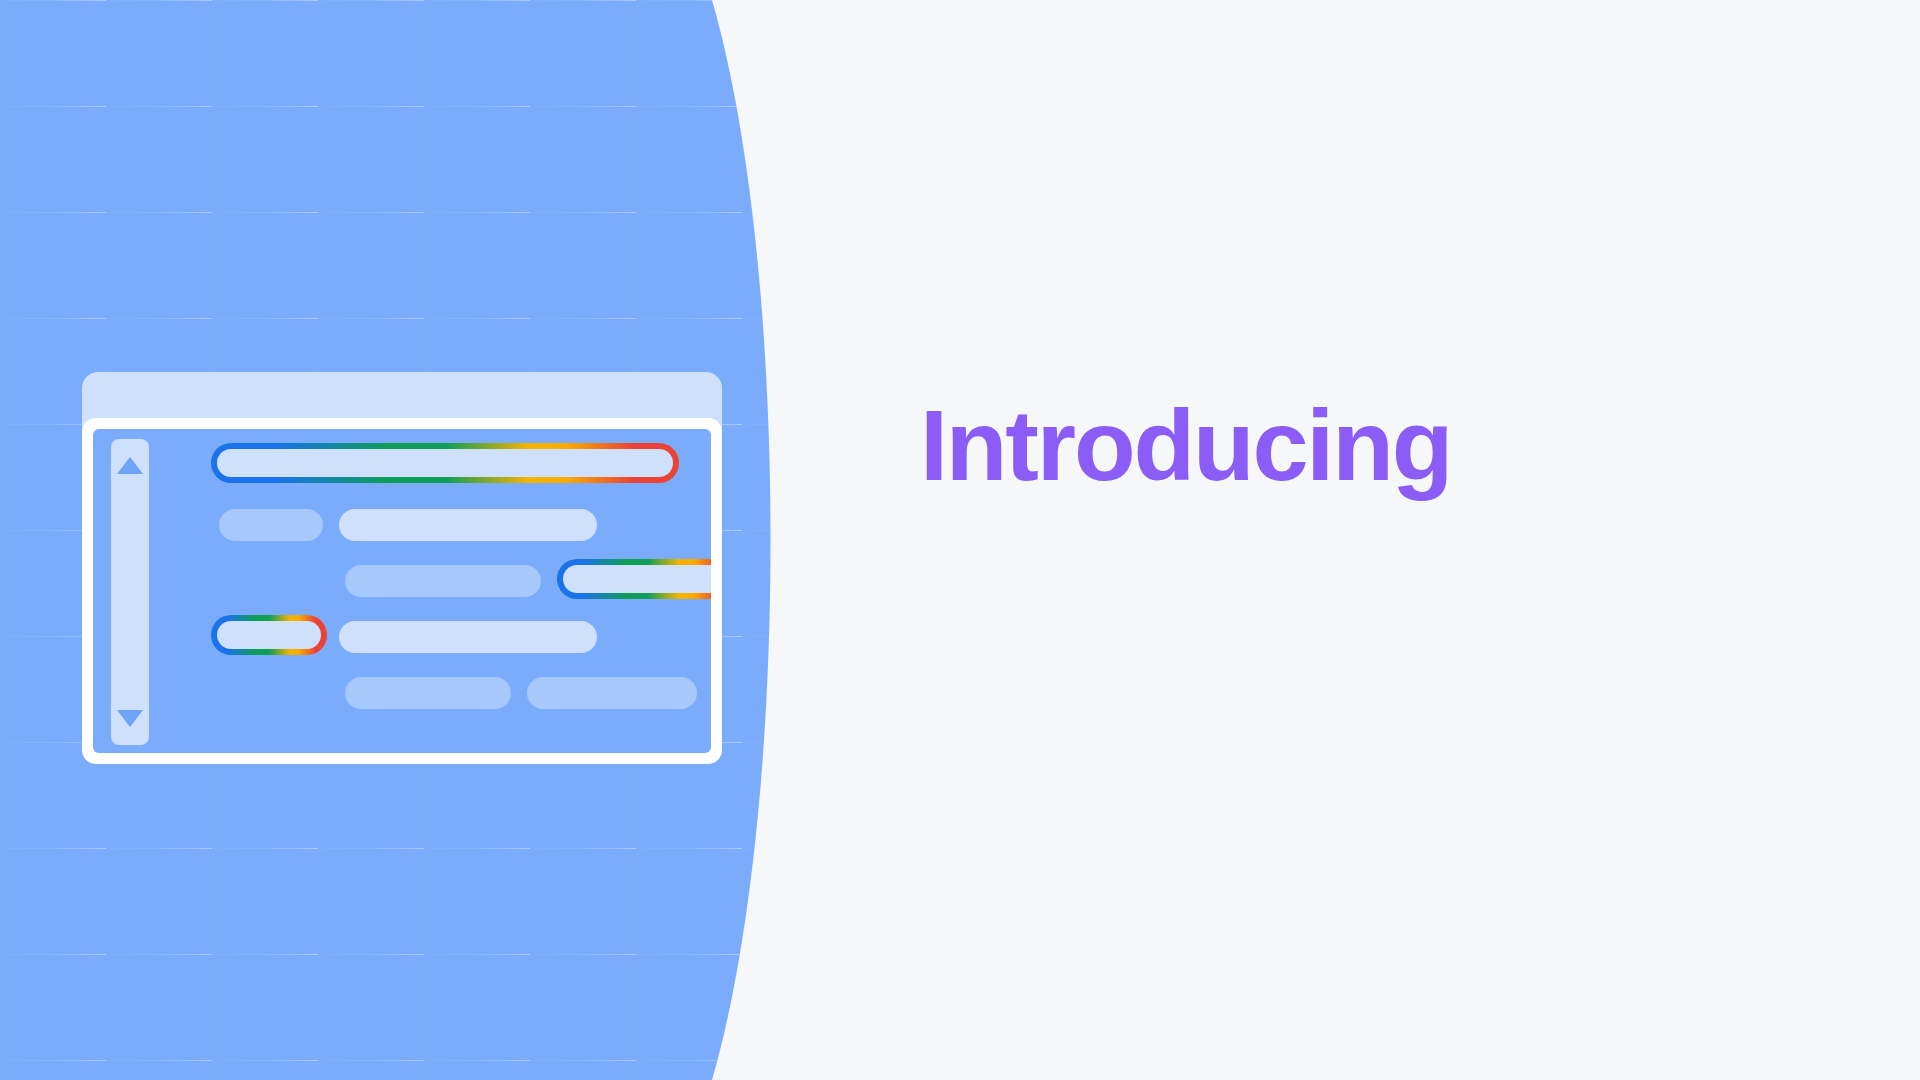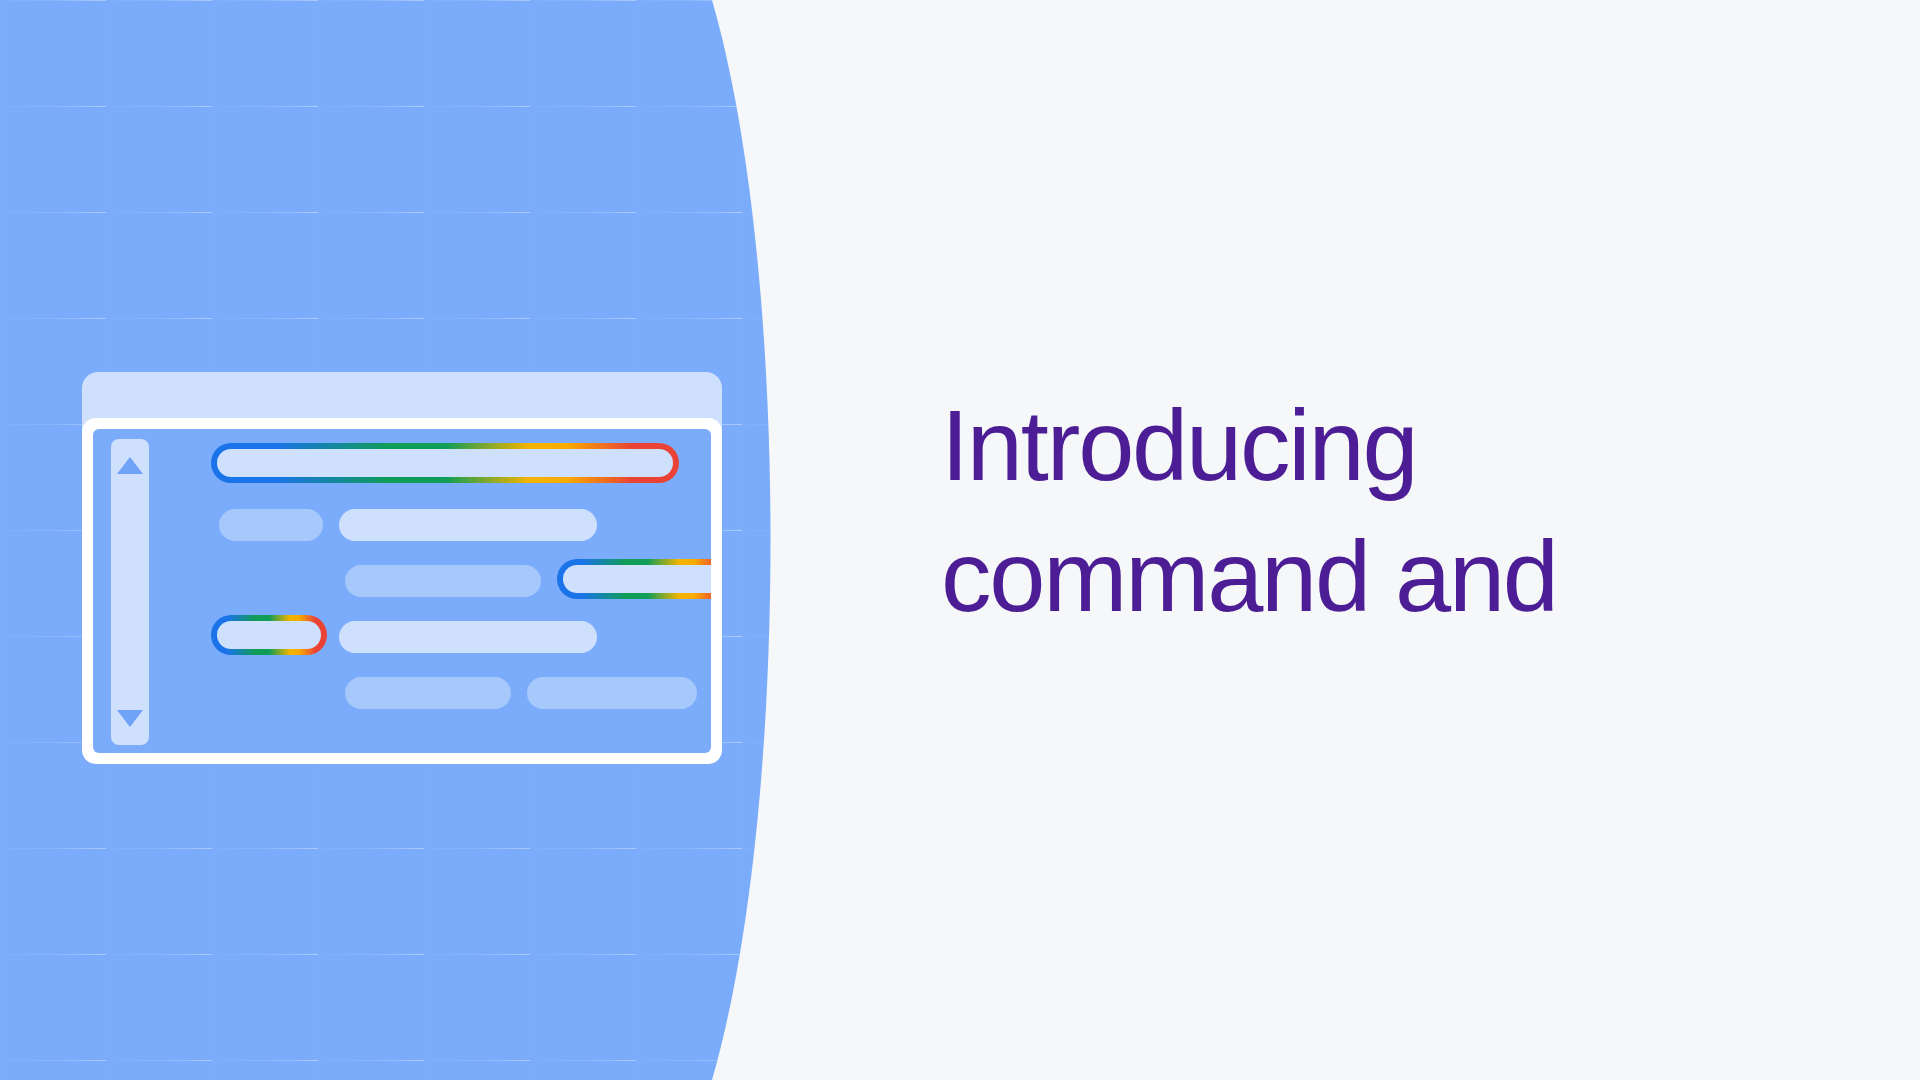--- a/index.html
+++ b/index.html
@@ -102,25 +102,24 @@
   #headline {
     position:absolute;
     left:920px;
     top:380px;
     width:900px;
   }
   #headline .line {
     display:block;
     font-size:101px;
     line-height:131px;
-    font-weight:normal;
+    font-weight:bold;
     letter-spacing:-2.2px;
-    color:#4c1d95;
+    color:#8b5cf6;
     white-space:nowrap;
-    margin-left:21px;
   }
 </style>
 </head>
 <body>
 
 <div id="stage">
 
   <div id="blue-panel">
     <svg class="panel-svg" width="820" height="1080" viewBox="0 0 820 1080">
       <defs>
@@ -174,16 +173,15 @@
       <div class="pill plain-light" style="left:246px; top:192px; width:258px; height:32px;"></div>
 
       <div class="pill plain-mid" style="left:252px; top:248px; width:166px; height:32px;"></div>
       <div class="pill plain-mid" style="left:434px; top:248px; width:170px; height:32px;"></div>
 
     </div>
   </div>
 
   <h1 id="headline">
     <span class="line">Introducing</span>
-    <span class="line">command and</span>
   </h1>
 
 </div>
 
 </body></html>

